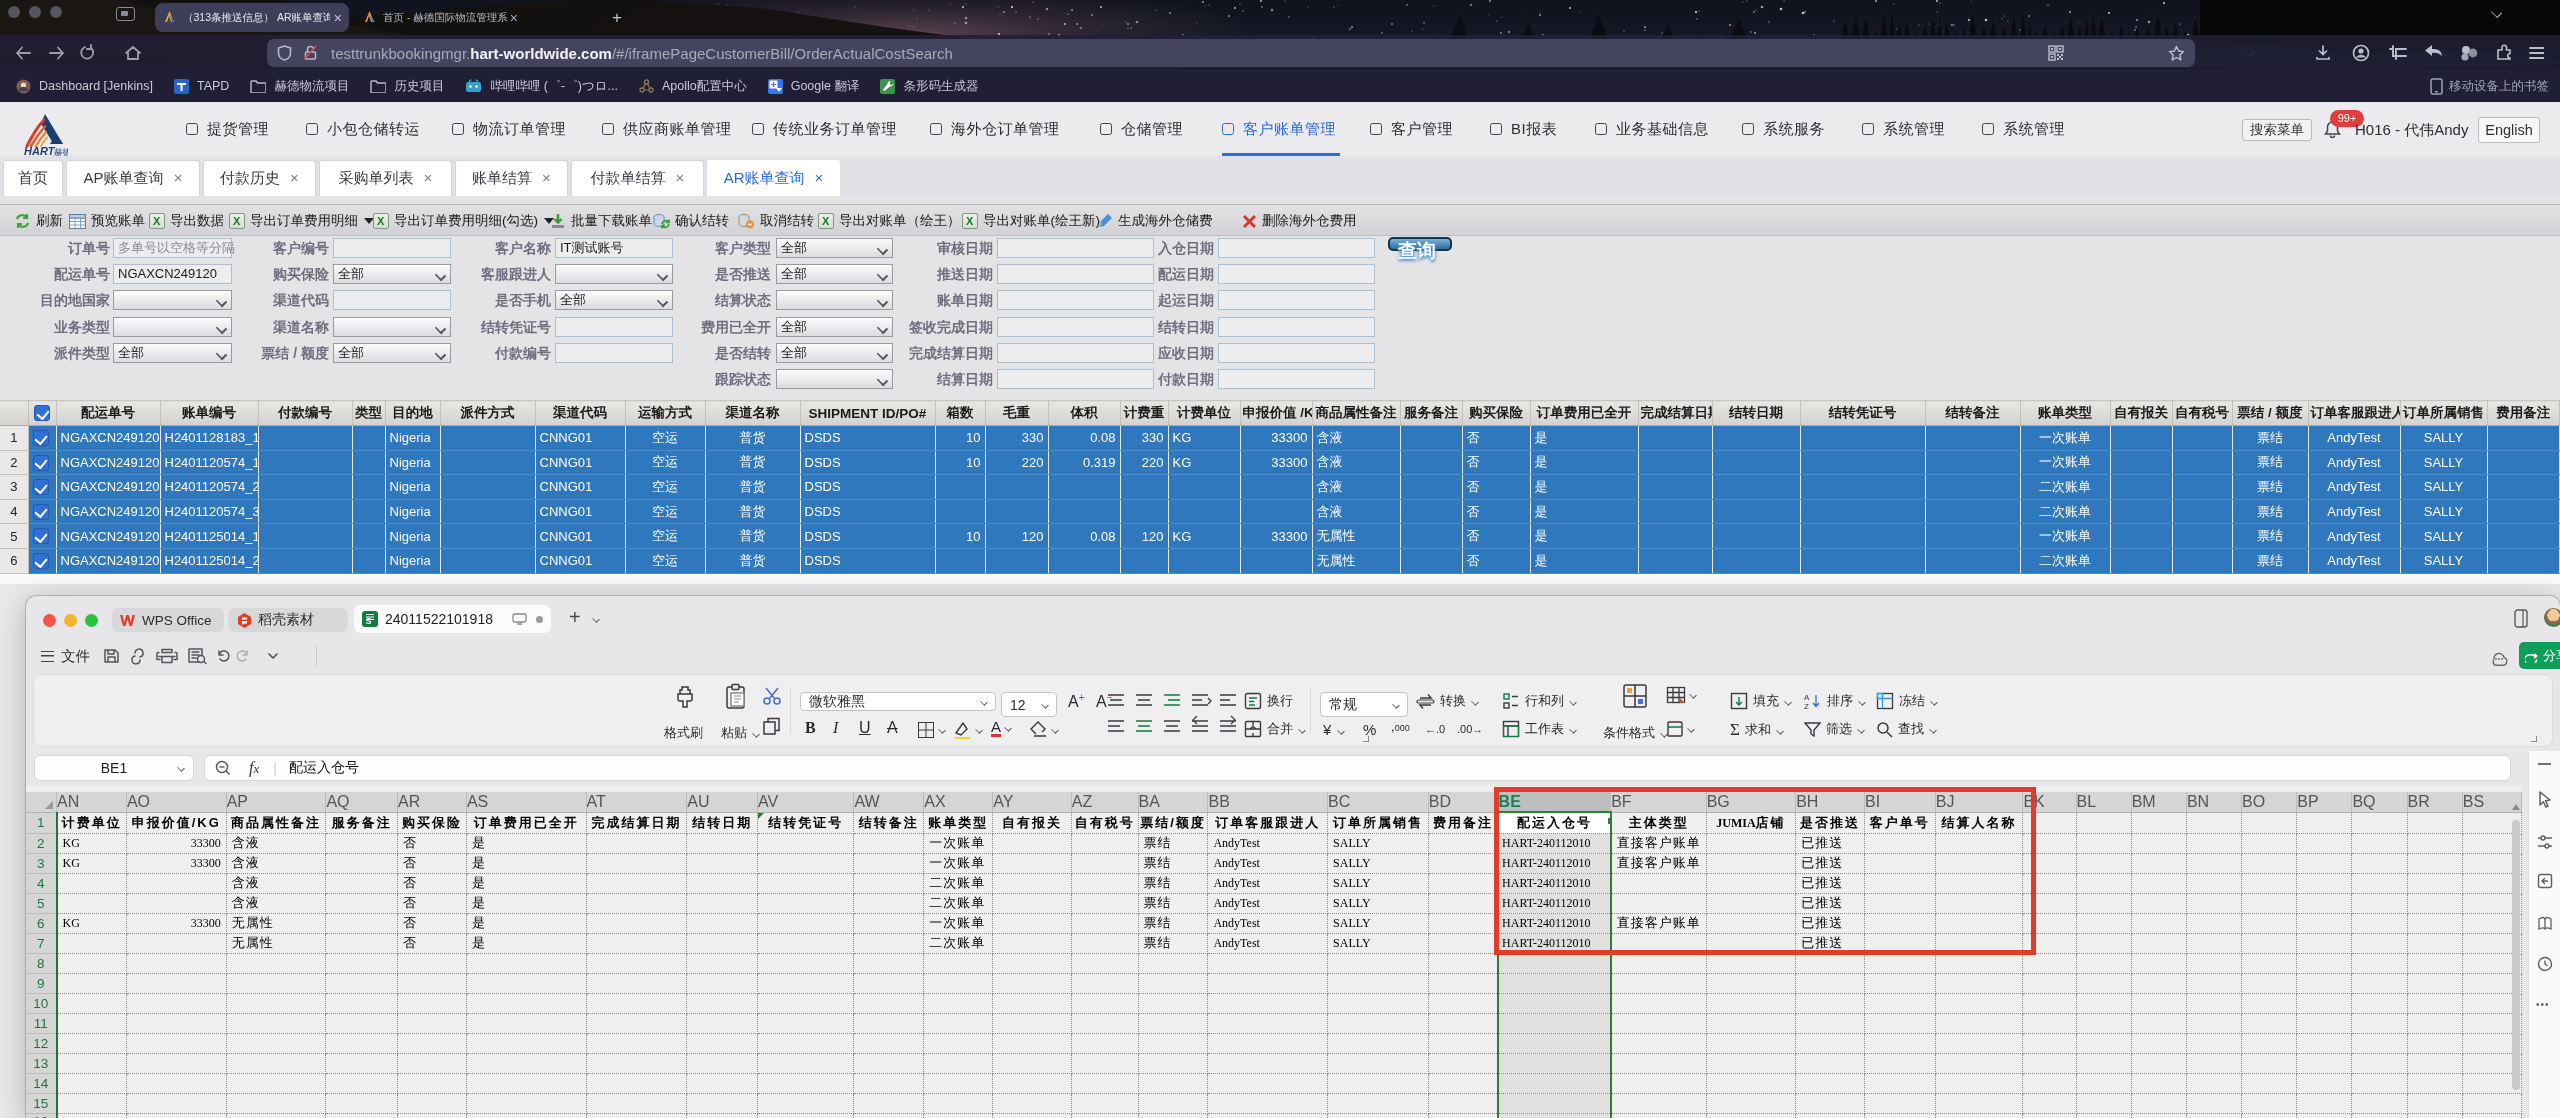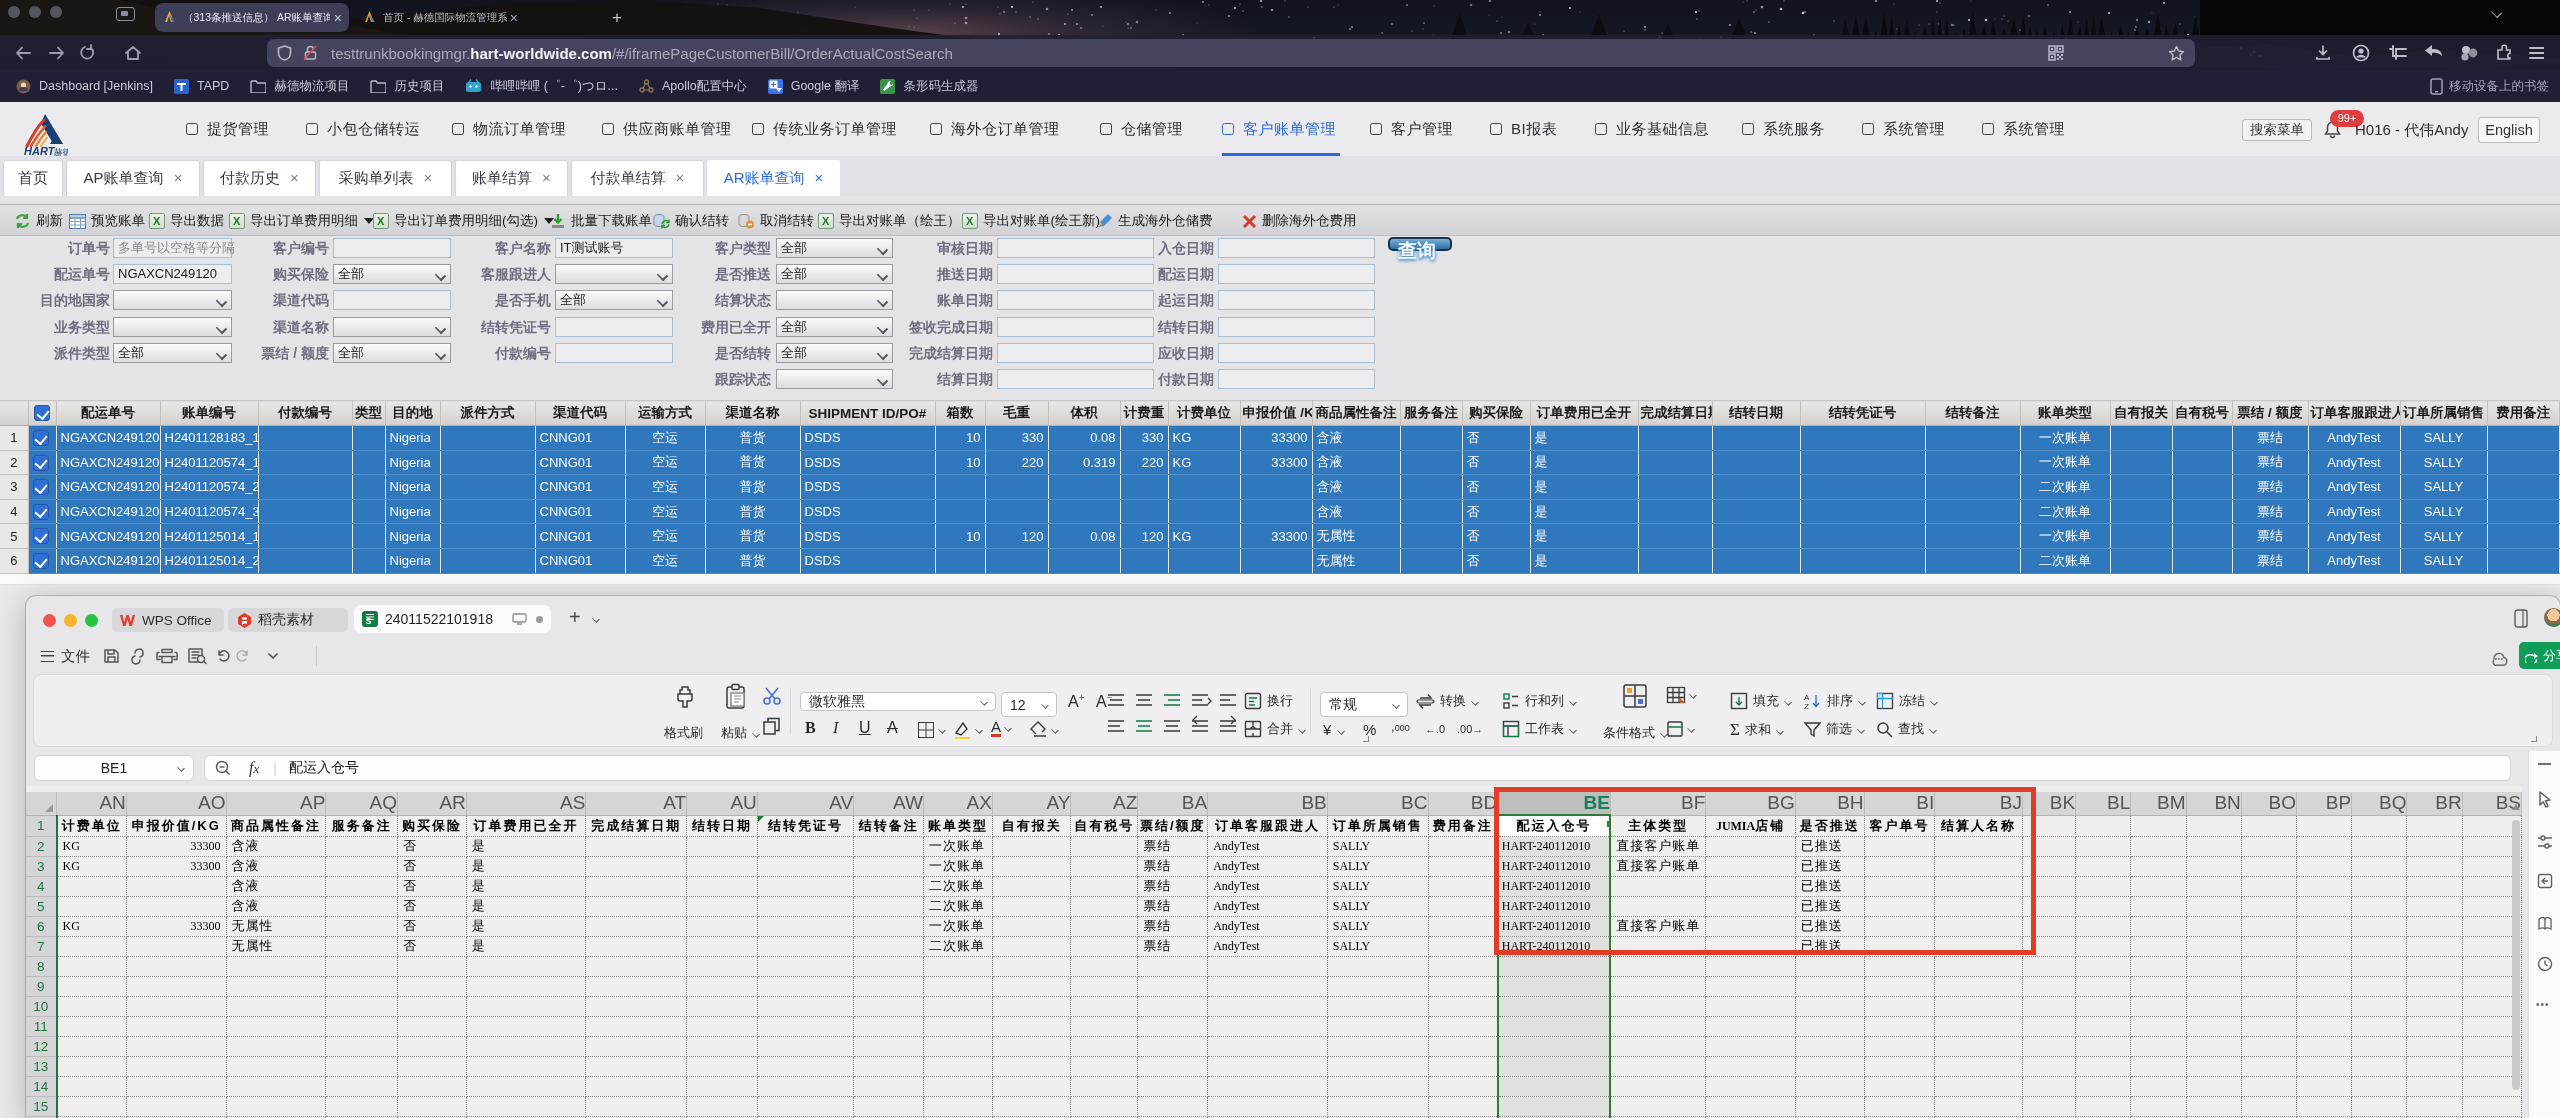--- a/index.html
+++ b/index.html
@@ -22,21 +22,21 @@
 .ticon.xls:after{content:"X";position:absolute;left:3px;top:1px;font-size:11px;font-weight:bold;color:#1e7a1e}
 .caret{display:inline-block;margin-left:6px;width:0;height:0;border-left:5px solid transparent;border-right:5px solid transparent;border-top:6px solid #222}
 #dtable th{height:25px;background:linear-gradient(#e8e7e5,#d3d1cd);border-right:1px solid #c2c0bc;border-bottom:1px solid #aeaca8;border-top:1px solid #c8c6c2;font-size:13.5px;font-weight:bold;color:#1a1a1a;white-space:nowrap;overflow:hidden;padding:0 2px}
 #dtable td{height:24.6px;background:#3078bd;color:#fff;border-right:1px dotted rgba(250,250,225,0.6);border-bottom:1px solid #4e8cc8;white-space:nowrap;overflow:hidden;padding:0 4px;text-align:left}
 #dtable td.r{text-align:right}
 #dtable td.c{text-align:center}
 #dtable td.num{background:#e9e8e6;color:#222;text-align:center;padding:0;border-right:1px solid #c2c0bc;border-bottom:1px solid #c2c0bc}
 .cb{display:inline-block;width:16px;height:16px;background:#2f6fd6;border:1px solid #2558ad;border-radius:3px;position:relative;vertical-align:middle}
 .cb:after{content:"";position:absolute;left:3.5px;top:1.5px;width:6px;height:9px;border-right:2.2px solid #fff;border-bottom:2.2px solid #fff;transform:rotate(40deg)}
 #grid td{overflow:hidden;white-space:nowrap}
-#grid .ch{background:#d6d5d5;border-right:1px solid #bcbcbc;border-bottom:1px solid #b2b2b2;font-size:19px;color:#555;text-align:right;font-family:"Liberation Sans",sans-serif}
+#grid .ch{background:#d6d5d5;border-right:1px solid #bcbcbc;border-bottom:1px solid #b2b2b2;font-size:16px;color:#555;text-align:left;font-family:"Liberation Sans",sans-serif}
 #grid .ch.be{background:#bfbebe;color:#14835a;font-weight:bold}
 #grid .rh{background:#d6d5d5;border-right:2px solid #217346;border-bottom:1px solid #bcbcbc;font-size:13.5px;color:#217346;text-align:center;font-family:"Liberation Sans",sans-serif}
 #grid .c1{font-family:"Liberation Sans",sans-serif;font-weight:bold;font-size:13px;letter-spacing:2px;color:#000;text-align:center;border-right:1px dotted #8a8a8a;border-bottom:1px dotted #8a8a8a}
 #grid .cd{font-family:"Liberation Sans",sans-serif;font-size:13px;letter-spacing:1px;color:#000;text-align:left;padding:0 5px;border-right:1px dotted #8a8a8a;border-bottom:1px dotted #8a8a8a}
 #grid .lat{font-family:"Liberation Serif",serif;font-size:12px;letter-spacing:0}
 #grid .besel{position:relative;background:#fff;border:2.5px solid #2e7d32;border-bottom:1px dotted #8a8a8a}
 #fh{position:absolute;right:-5px;top:4px;width:8px;height:8px;background:#2e7d32;border:1.5px solid #fff}
 #grid .bec{background:#e0e0de;border-left:2.5px solid #2e7d32;border-right:2.5px solid #2e7d32;padding:0 3px}
 </style></head>
 <body>

